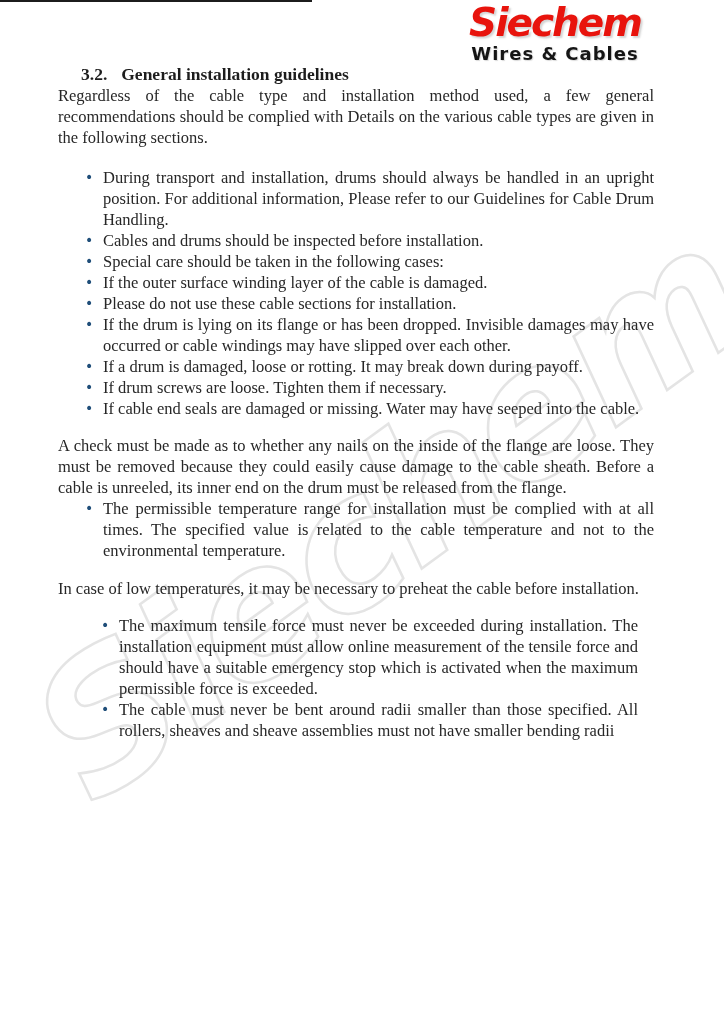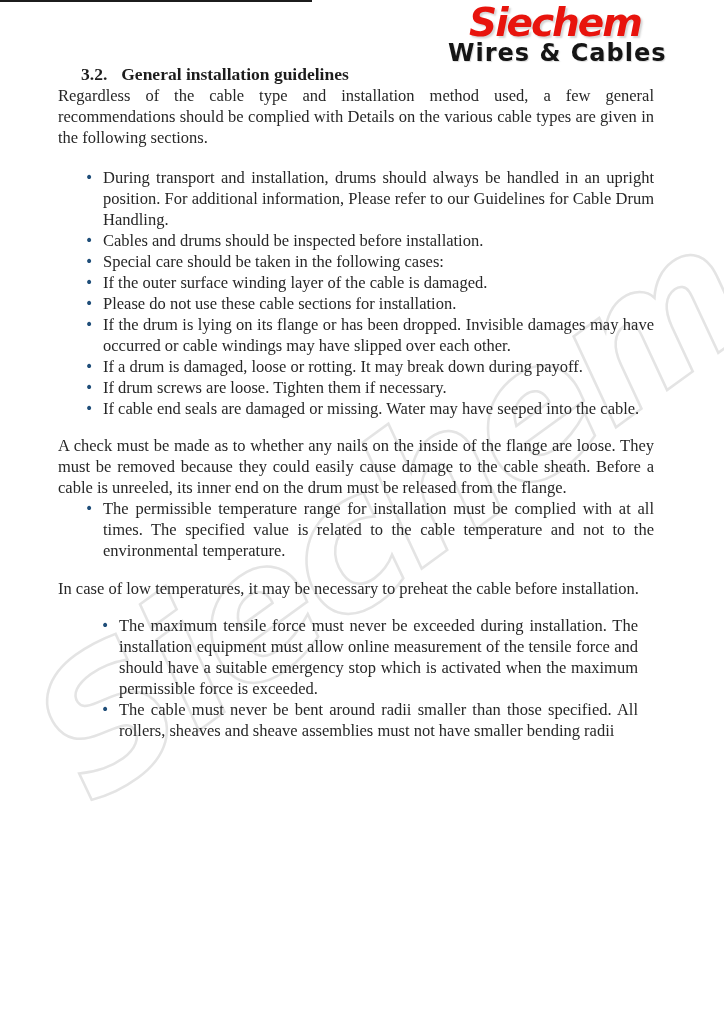--- a/index.html
+++ b/index.html
@@ -50,21 +50,21 @@
     font-size: 39px;
     line-height: 42px;
     font-weight: bold;
     font-style: italic;
     color: #e8140d;
     letter-spacing: -2px;
     text-shadow: 2px 2px 2px rgba(160,160,160,0.45);
     white-space: nowrap;
   }
   .tagline {
-    font-size: 24px;
+    font-size: 18px;
     line-height: 19px;
     font-weight: bold;
     color: #151515;
     letter-spacing: 1px;
     margin-top: 0px;
     text-shadow: 1px 1px 1px rgba(160,160,160,0.4);
     white-space: nowrap;
   }
   .content {
     position: absolute;

